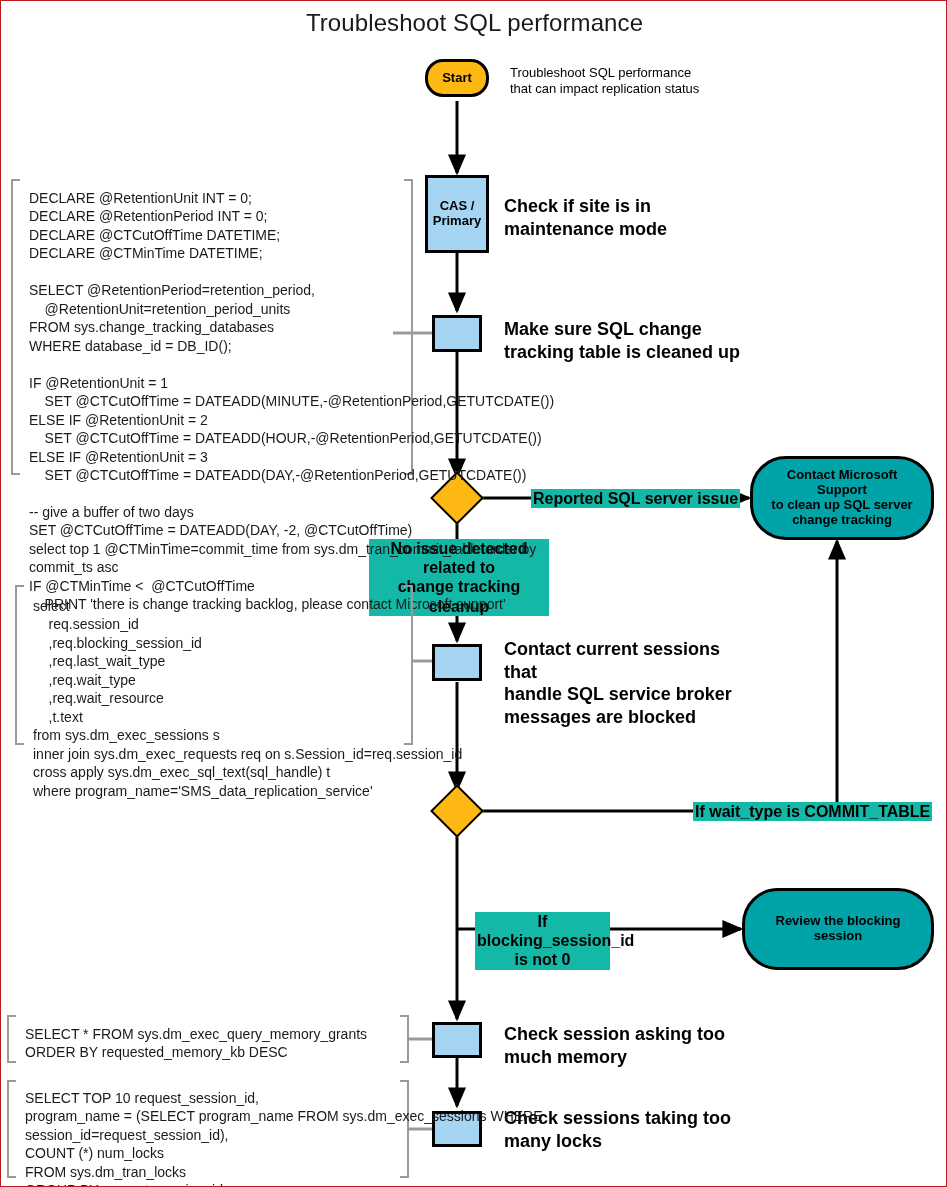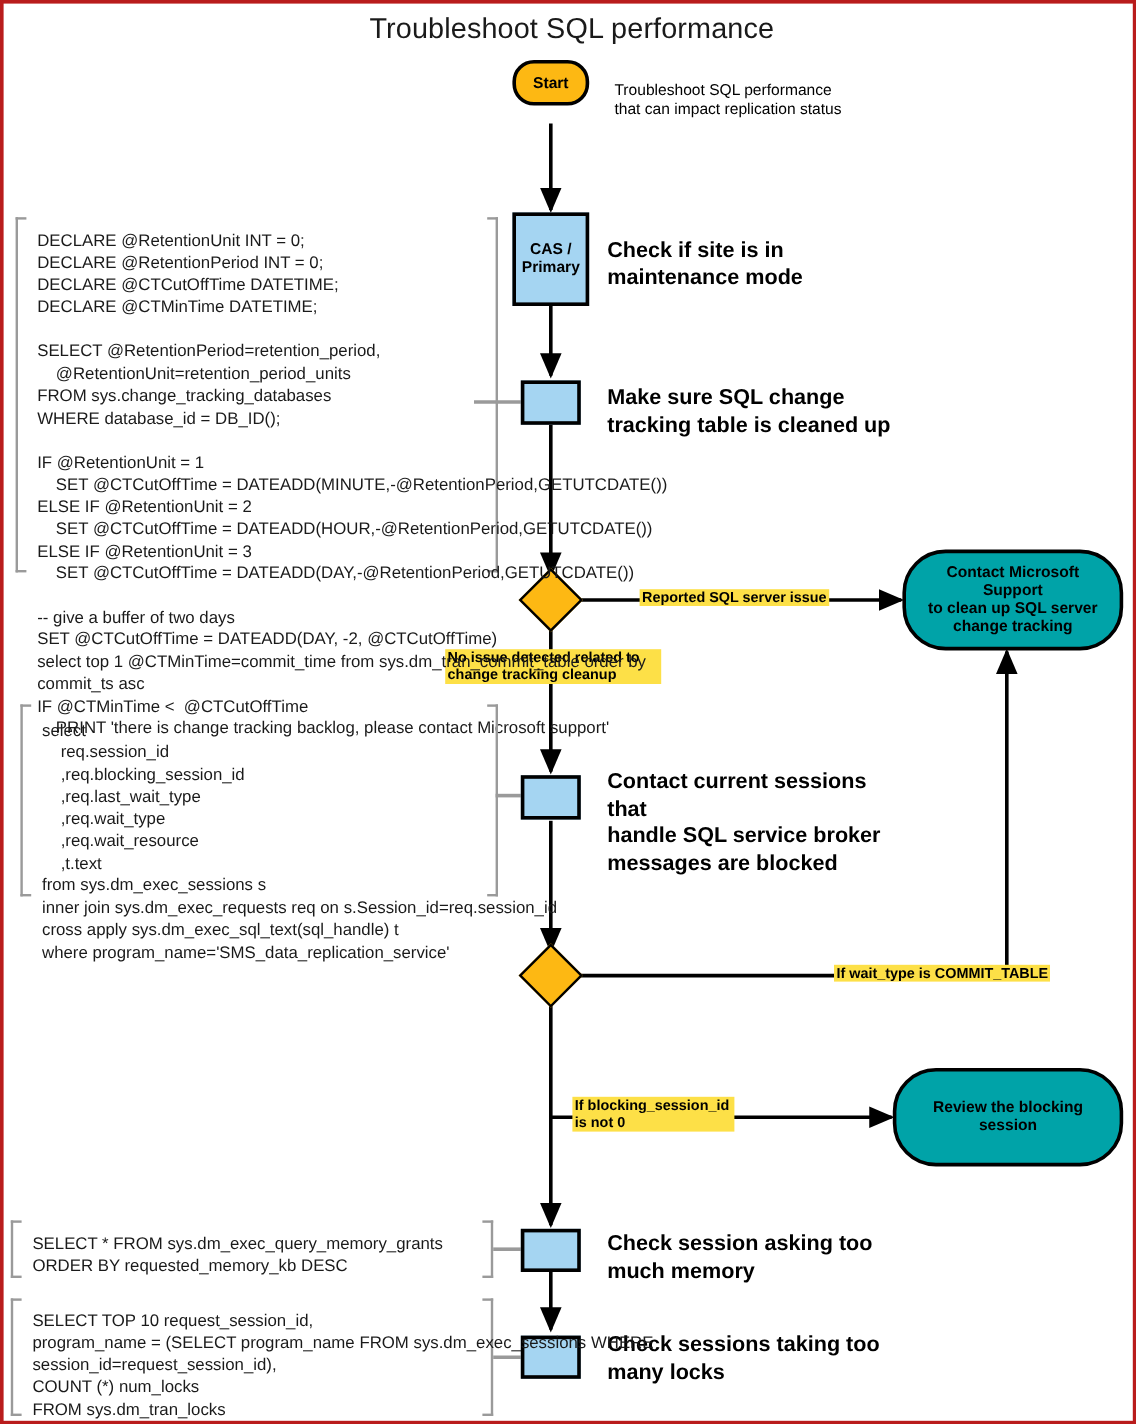--- a/index.html
+++ b/index.html
@@ -6,21 +6,21 @@
   html, body {
     margin: 0; padding: 0;
     background: #ffffff;
     font-family: "Liberation Sans", sans-serif;
   }
   #canvas {
     position: relative;
     width: 947px;
     height: 1187px;
     background: #ffffff;
-    border: 3px solid #b91c1c;
+    border: 1px solid #b91c1c;
     overflow: hidden;
   }
   #svg-layer {
     position: absolute;
     left: 0; top: 0;
     width: 947px; height: 1187px;
     pointer-events: none;
   }
 
   
@@ -79,25 +79,26 @@
     color: #000;
     line-height: 1.25;
     white-space: pre-line;
   }
   .anno.plain {
     font-weight: normal;
     font-size: 13px;
   }
   .edge-label {
     position: absolute;
-    font-size: 12px;
+    font-size: 16px;
     font-weight: bold;
     color: #000;
-    background: #fde047;
+    background: #14b8a6;
     line-height: 1.2;
+    text-align: center;
     white-space: pre-line;
     padding: 0 2px;
   }
 
   
   .code-block {
     position: absolute;
     font-family: "Liberation Sans", sans-serif;
     font-size: 14px;
     line-height: 1.32;
@@ -154,21 +155,21 @@
     <line x1="456" y1="1057" x2="456" y2="1105" stroke="#000" stroke-width="3" marker-end="url(#arrow)"></line>
 
     <line x1="392" y1="332" x2="431" y2="332" stroke="#9a9a9a" stroke-width="3"></line>
     <line x1="410" y1="660" x2="431" y2="660" stroke="#9a9a9a" stroke-width="3"></line>
     <line x1="408" y1="1038" x2="431" y2="1038" stroke="#9a9a9a" stroke-width="3"></line>
     <line x1="408" y1="1128" x2="431" y2="1128" stroke="#9a9a9a" stroke-width="3"></line>
   </svg>
 
   <div class="page-title">Troubleshoot SQL performance</div>
 
-  <div class="node terminator-start" style="left: 424px; top: 47px; width: 64px; height: 38px; white-space: pre-line;">Start</div>
+  <div class="node terminator-start" style="left: 424px; top: 58px; width: 64px; height: 38px; white-space: pre-line;">Start</div>
 
   <div class="node process" style="left: 424px; top: 174px; width: 64px; height: 78px; white-space: pre-line;">CAS /
 Primary</div>
 
   <div class="node process" style="left: 431px; top: 314px; width: 50px; height: 37px; white-space: pre-line;"></div>
 
   <div class="node decision" style="left: 437px; top: 478px; white-space: pre-line;"></div>
 
   <div class="node process" style="left: 431px; top: 643px; width: 50px; height: 37px; white-space: pre-line;"></div>
 

